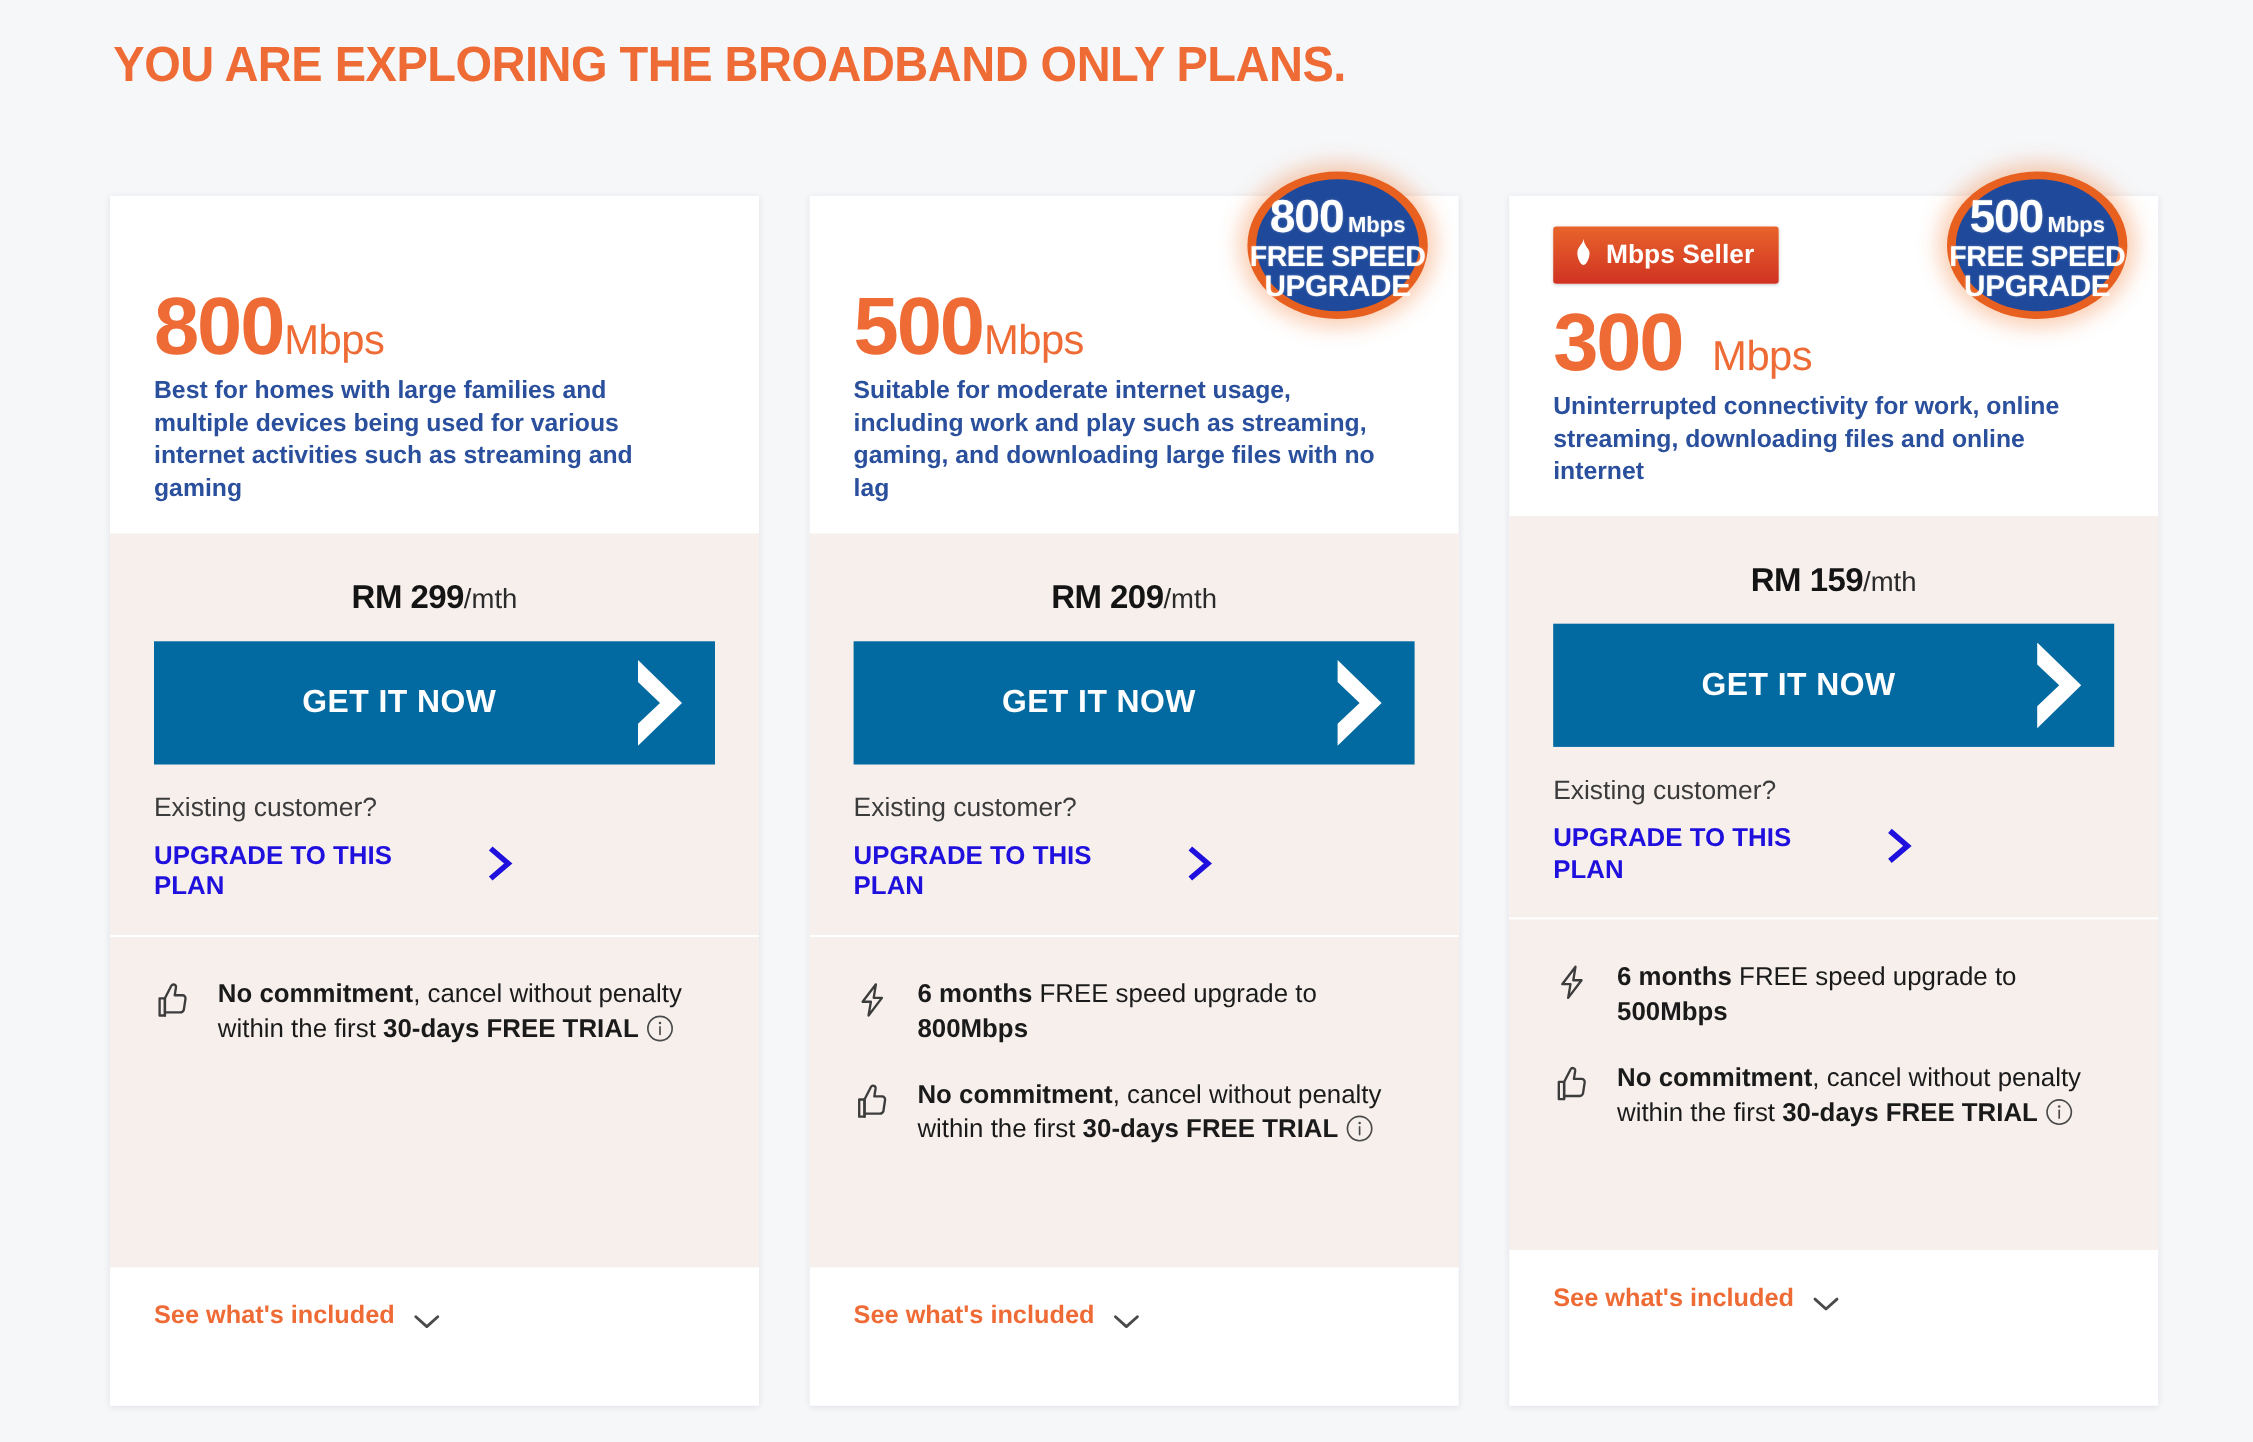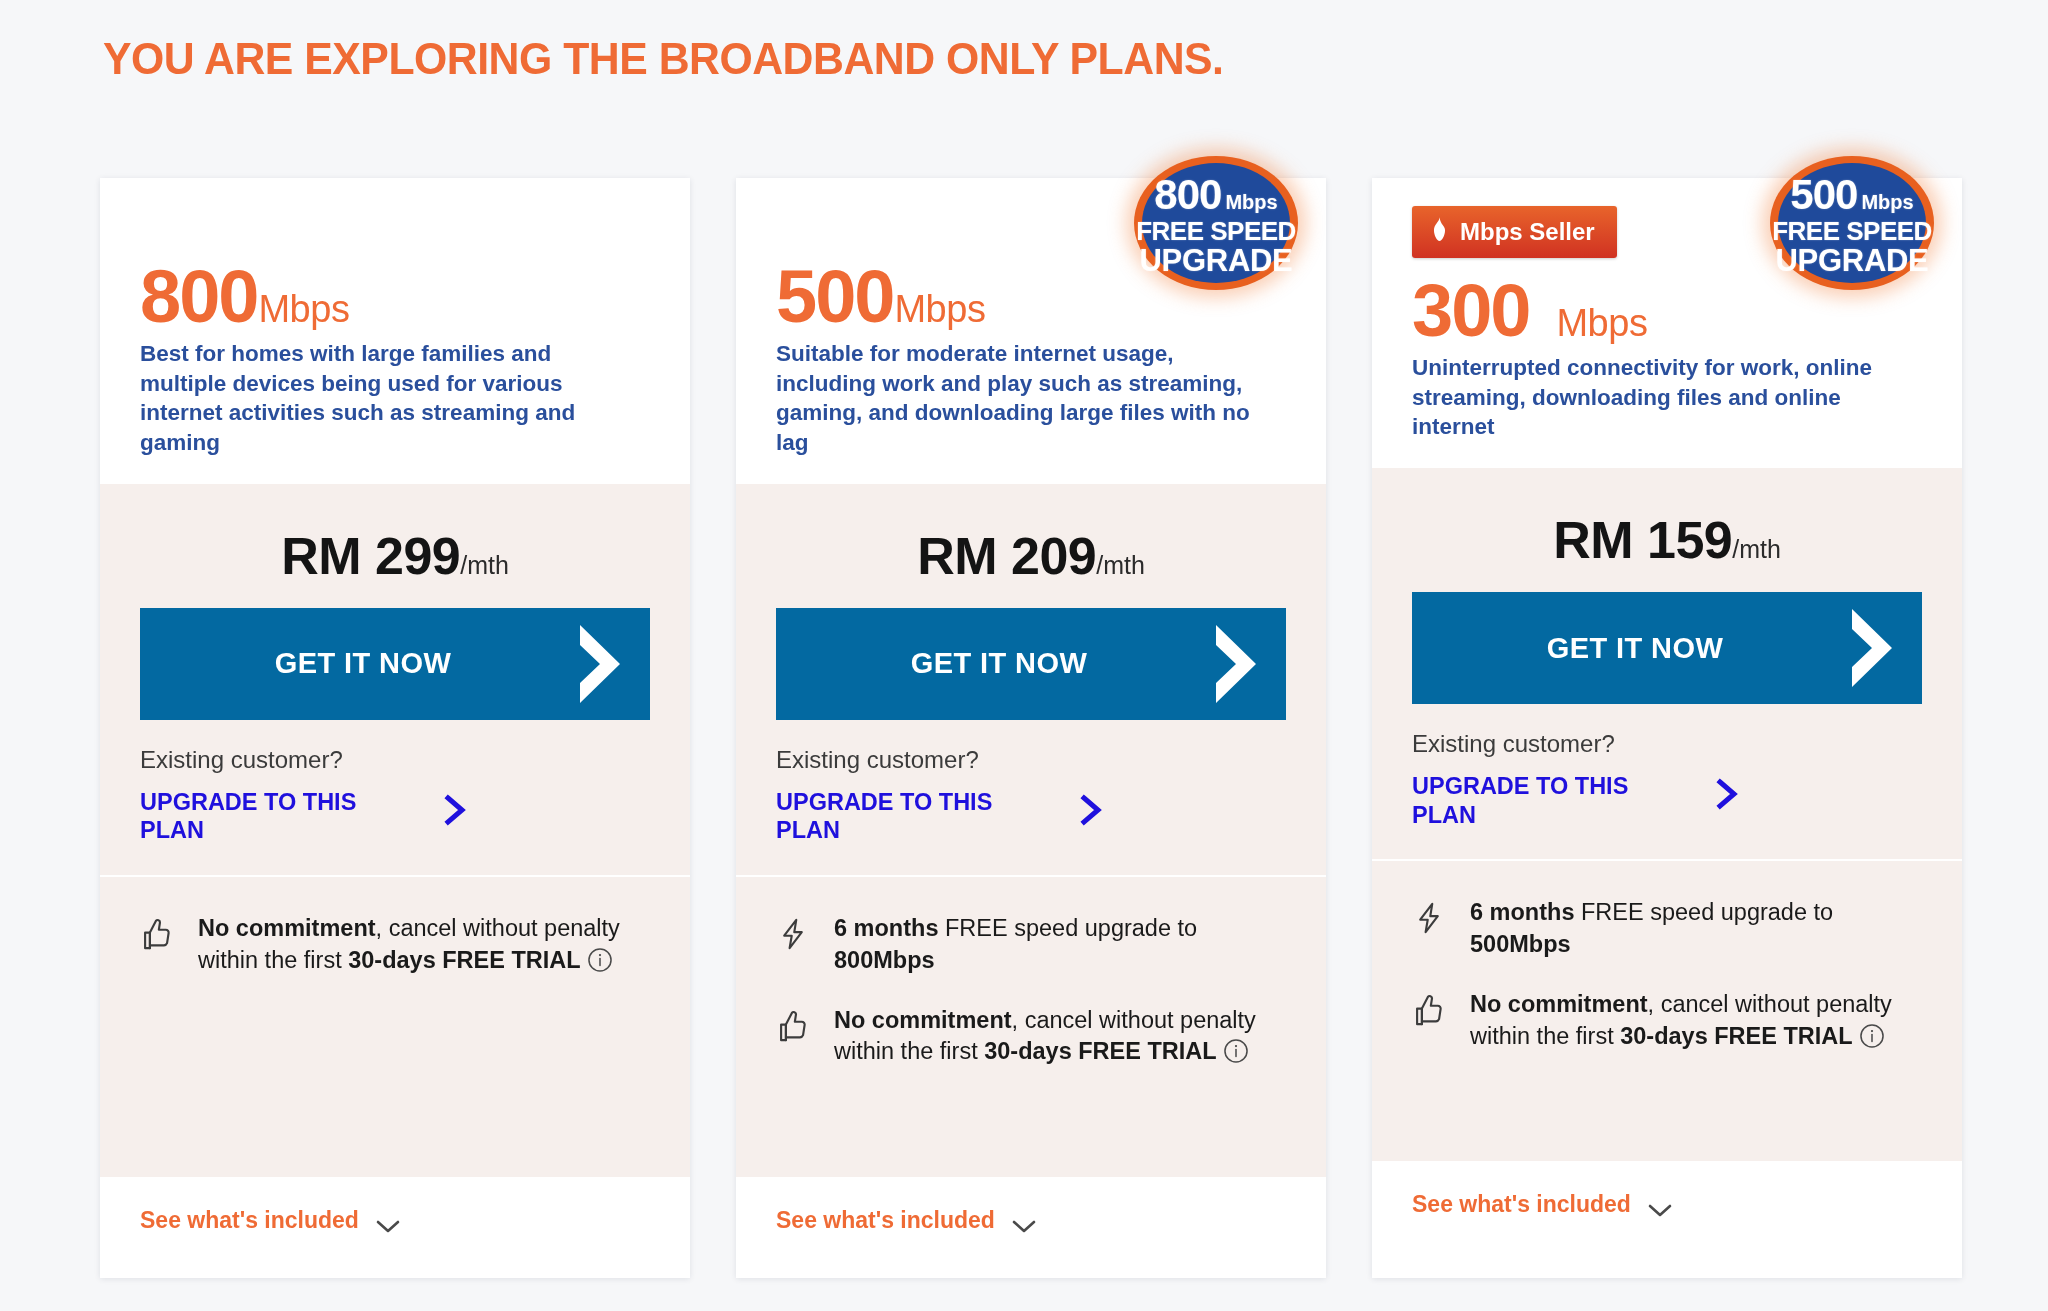--- a/index.html
+++ b/index.html
@@ -90,21 +90,21 @@
     padding-top: 4px;
   }
   .speed-badge .brow1 {
     display: flex;
     align-items: baseline;
     gap: 4px;
   }
   .speed-badge .bnum { font-size: 42px; letter-spacing: -1px; }
   .speed-badge .bunit { font-size: 20px; }
   .speed-badge .bline2 { font-size: 26px; margin-top: 2px; letter-spacing: -0.5px; }
-  .speed-badge .bline3 { font-size: 31px; margin-top: 1px; letter-spacing: -0.3px; }
+  .speed-badge .bline3 { font-size: 27px; margin-top: 1px; letter-spacing: -0.3px; }
 
   .best-seller {
     position: absolute;
     left: 40px;
     top: 28px;
     height: 52px;
     padding: 0 22px 0 18px;
     display: flex;
     align-items: center;
     gap: 11px;
@@ -153,21 +153,21 @@
     background: #f6efec;
   }
   .panel-pad { padding: 28px 40px 0 40px; }
 
   .price-row {
     text-align: center;
     padding: 14px 0 22px 0;
     color: #141414;
   }
   .price-main {
-    font-size: 52px;
+    font-size: 30px;
     font-weight: bold;
     letter-spacing: -0.5px;
   }
   .price-sub {
     font-size: 25px;
     font-weight: normal;
     color: #2b2b2b;
   }
 
   .cta {

